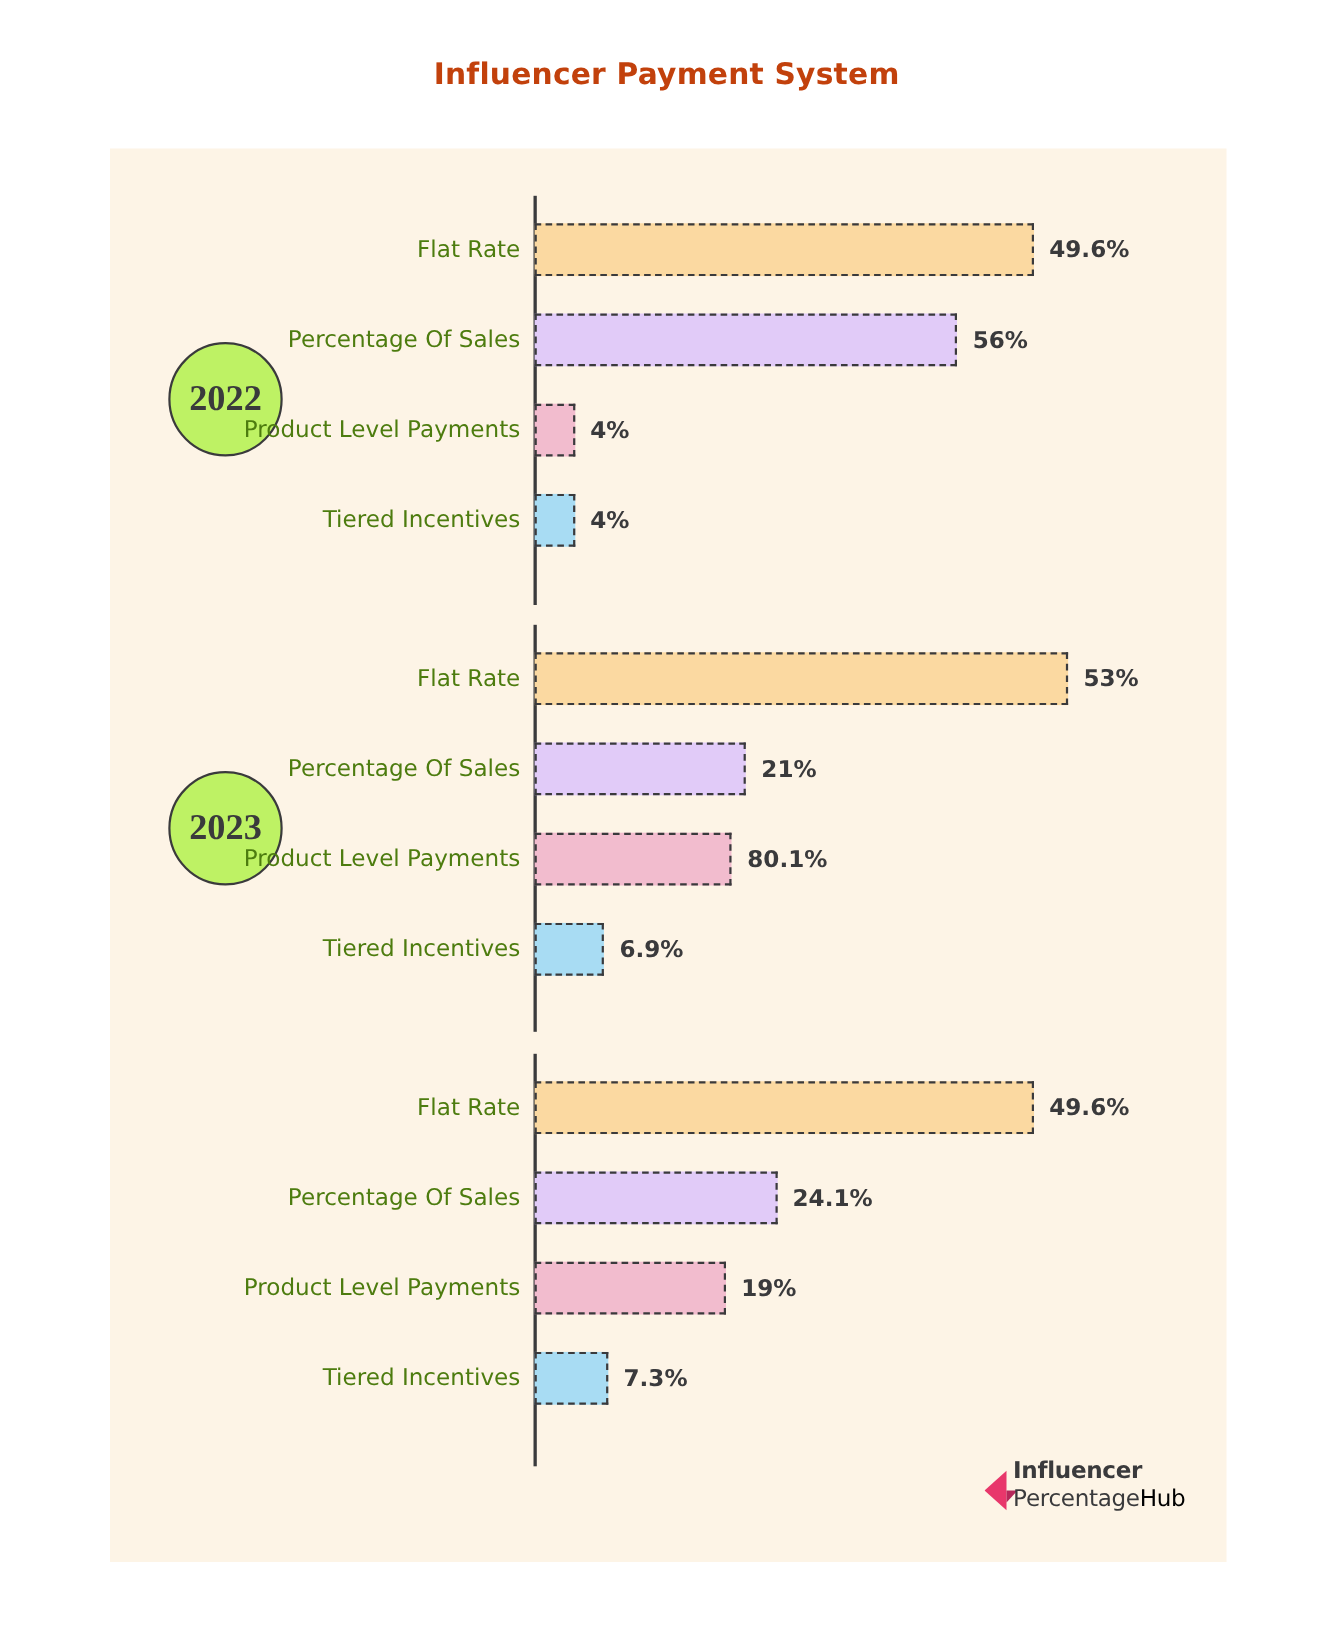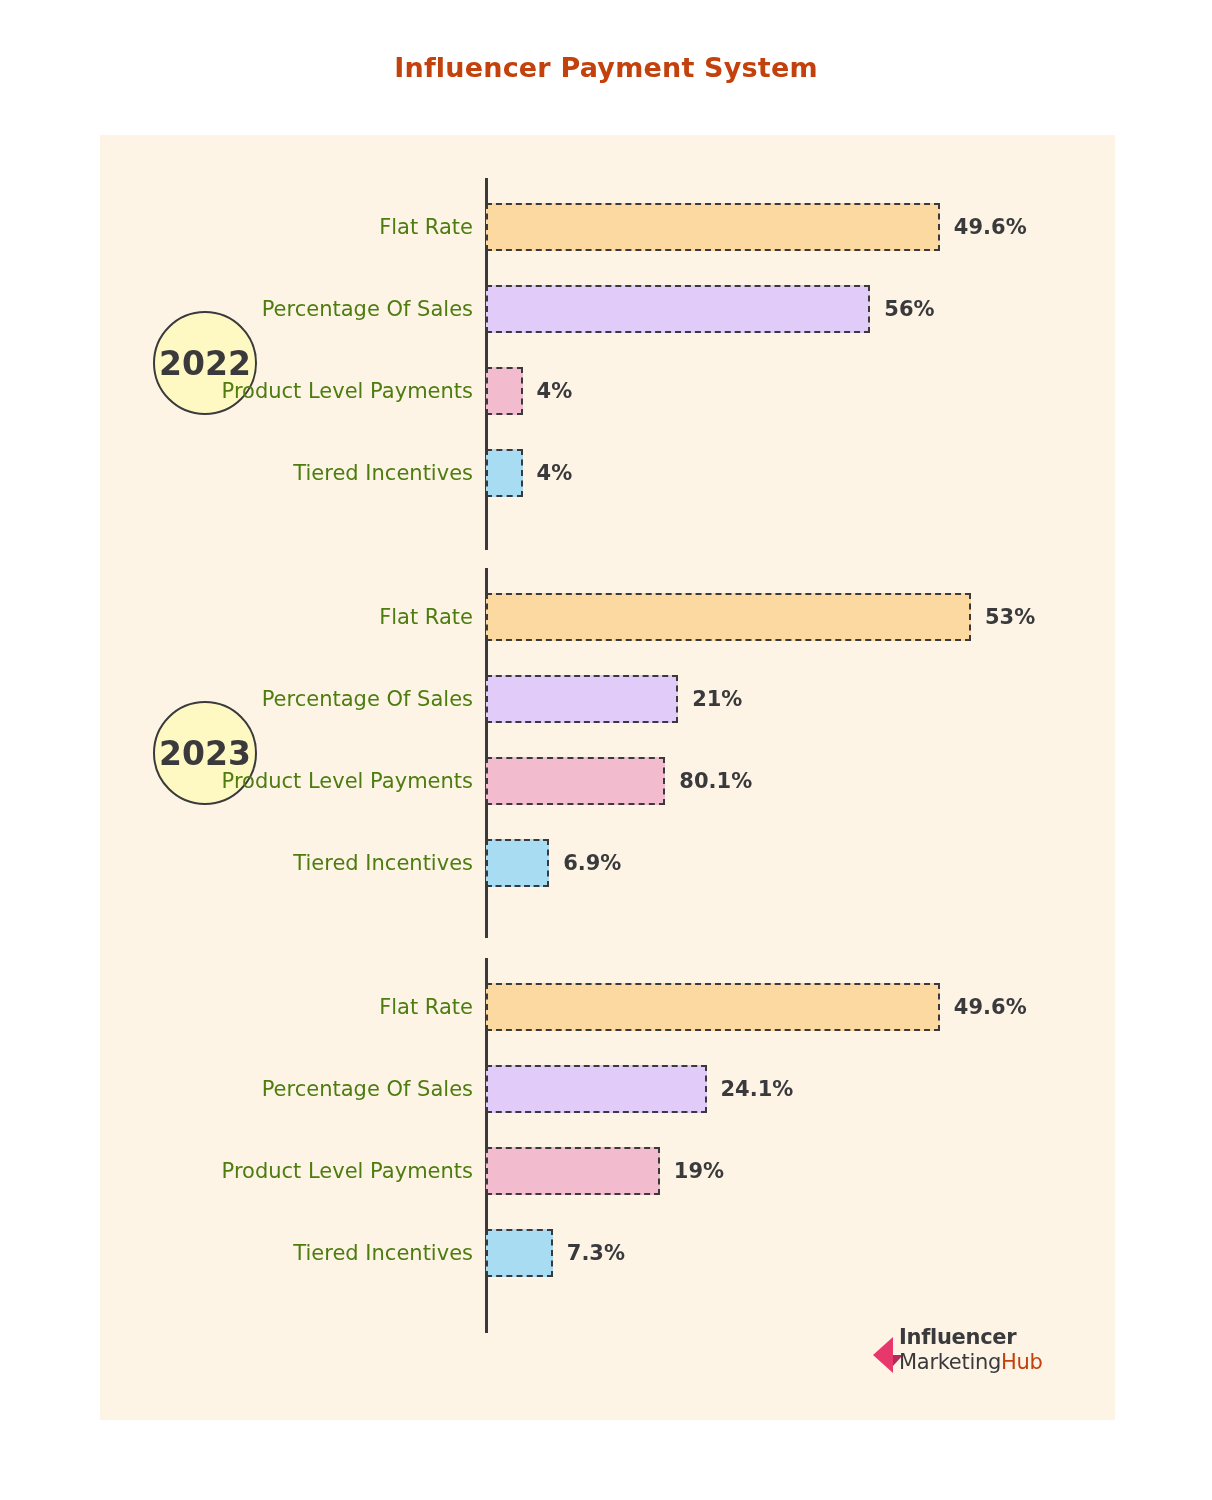--- a/index.html
+++ b/index.html
@@ -64,29 +64,30 @@
   .g0 .axis-line { height: 372px; }
   .g1 .axis-line { height: 370px; }
   .g2 .axis-line { height: 375px; }
 
   .year-badge {
     position: absolute;
     left: 53px;
     width: 104px;
     height: 104px;
     border-radius: 50%;
-    background: #fef9c3;
+    background: #bef264;
     border: 2px solid #3a3a3c;
     display: flex;
     align-items: center;
     justify-content: center;
     font-size: 33px;
     font-weight: 700;
     color: #3a3a3c;
     box-sizing: border-box;
+    font-family: Liberation Serif, serif;
   }
   .g0 .year-badge { top: 148px; }
   .g1 .year-badge { top: 148px; }
   .g2 .year-badge { top: 150px; }
 
   
   .bar-row {
     position: absolute;
     left: 0;
     width: 1015px;
@@ -117,21 +118,21 @@
     transform: translateY(-50%);
     font-size: 21px;
     font-weight: 700;
     color: #3a3a3c;
     white-space: nowrap;
   }
 
   
   .logo {
     position: absolute;
-    left: 773px;
+    left: 795px;
     top: 1190px;
     width: 185px;
     height: 60px;
   }
   .logo-mark {
     position: absolute;
     left: 0;
     top: 10px;
   }
   .logo-text {
@@ -144,21 +145,21 @@
     font-size: 21px;
     font-weight: 700;
     color: #3a3a3c;
     letter-spacing: -0.3px;
   }
   .logo-line2 {
     font-size: 21px;
     color: #3a3a3c;
     letter-spacing: -0.3px;
   }
-  .logo-line2 .thin { color: #c2410c; }
+  .logo-line2 .thin { color: #000000; }
 </style>
 </head>
 <body>
 
 <div class="page">
 
   <div class="chart-title">Influencer Payment System</div>
 
   <div class="panel">
     <div id="groups-root">
@@ -237,18 +238,18 @@
 
     <div class="logo">
       <span class="logo-mark">
         <svg width="30" height="40" viewBox="0 0 30 40" aria-hidden="true">
           <polygon points="0,20 20,2 20,38" fill="#e8376b"></polygon>
           <polygon points="20,20 30,20 20,31" fill="#b5285a"></polygon>
         </svg>
       </span>
       <span class="logo-text">
         <div class="logo-line1">Influencer</div>
-        <div class="logo-line2"><span>Marketing</span><span class="thin">Hub</span></div>
+        <div class="logo-line2"><span>Percentage</span><span class="thin">Hub</span></div>
       </span>
     </div>
   </div>
 
 </div>
 
 </body></html>

